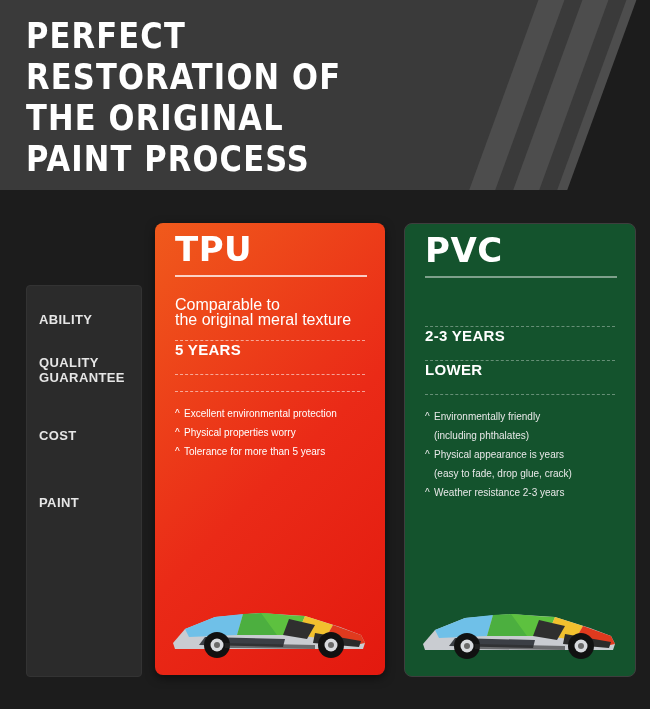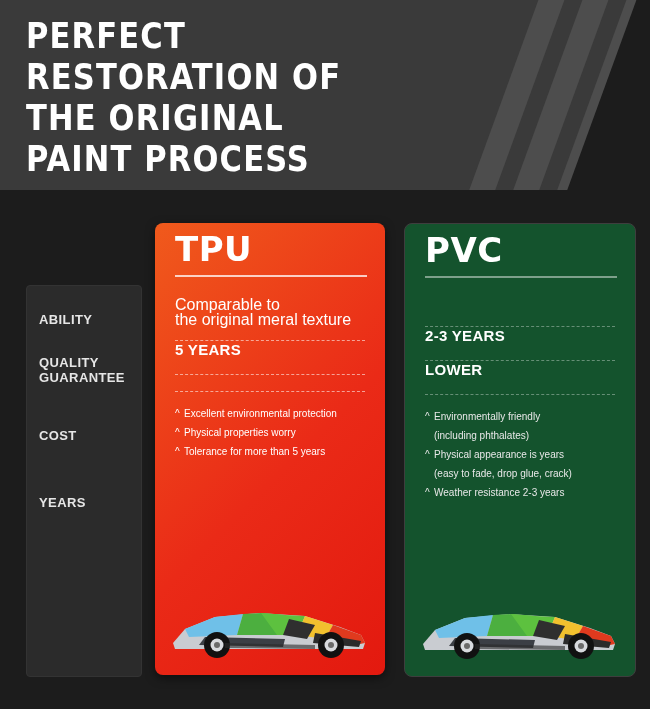--- a/index.html
+++ b/index.html
@@ -207,21 +207,21 @@
 
 <div class="compare">
 
   <div class="labels-col">
     <div class="label-row r1">ABILITY</div>
     <div class="label-row r2">
       <div>QUALITY</div>
       <div>GUARANTEE</div>
     </div>
     <div class="label-row r3">COST</div>
-    <div class="label-row r4">YEARS</div>
+    <div class="label-row r4">PAINT</div>
   </div>
 
   <div class="card tpu">
     <div class="card-inner">
       <div class="card-title">TPU</div>
       <div class="title-rule"></div>
 
       <div class="sec sec-ability">
         <div>Comparable to</div>
         <div>the original meral texture</div>

